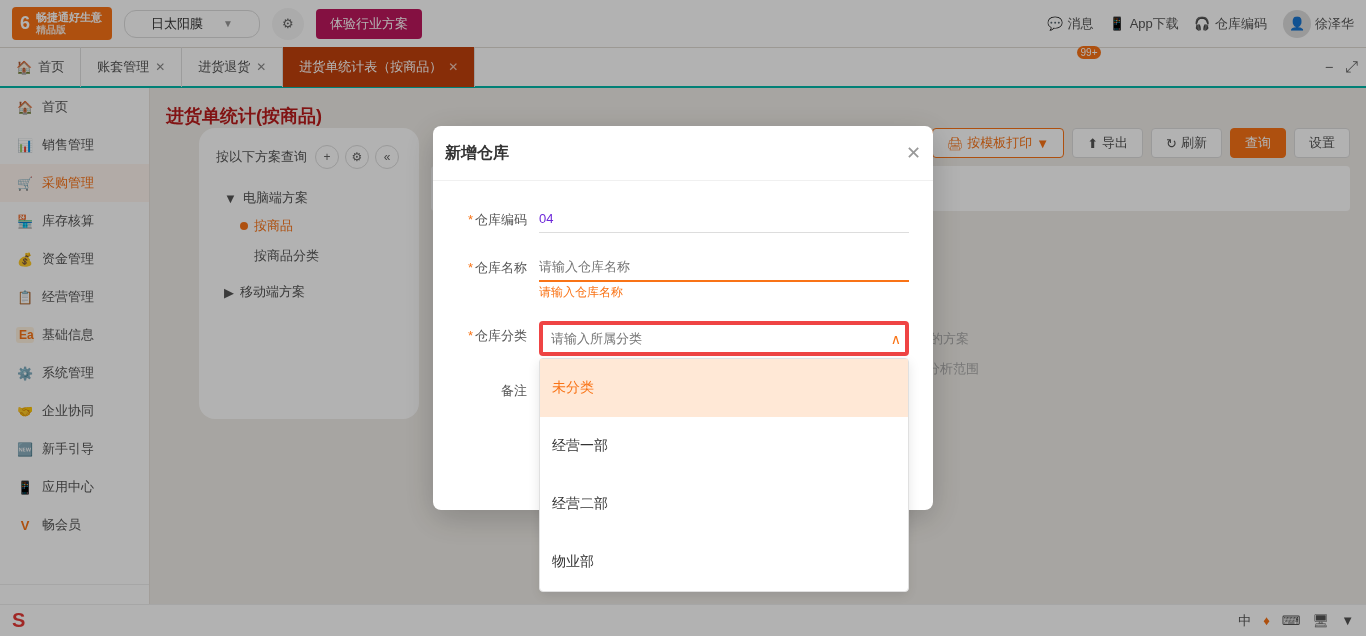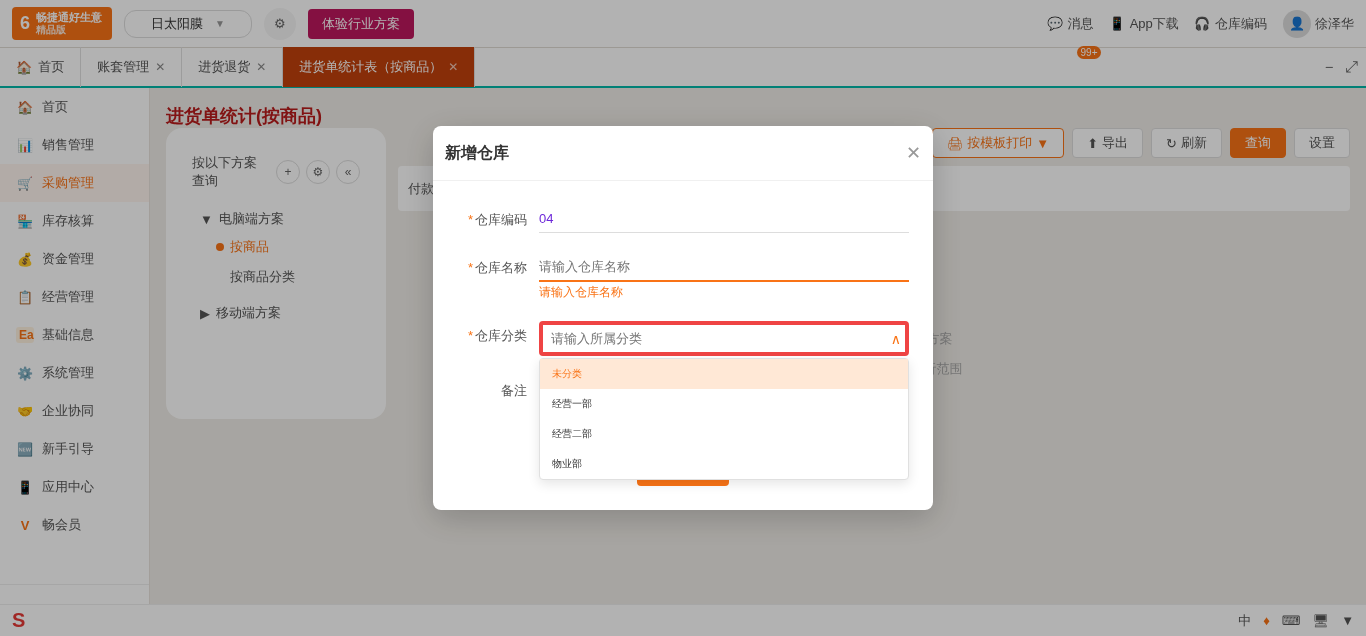--- a/index.html
+++ b/index.html
@@ -11,21 +11,21 @@
       background: #fff; border-bottom: 1px solid #e0dbd4; padding: 0 12px; gap: 12px;
     }
     .logo-area {
       display: flex; align-items: center; gap: 6px;
       background: #f97316; color: #fff; padding: 4px 8px; border-radius: 4px;
       font-weight: bold; font-size: 14px; min-width: 100px;
     }
     .logo-icon { font-size: 18px; }
     .logo-text { font-size: 11px; line-height: 1.2; }
     .store-selector {
-      display: flex; align-items: center; gap: 12px; padding: 4px 26px;
+      display: flex; align-items: center; gap: 20px; padding: 4px 26px;
       border: 1px solid #ddd; border-radius: 12px; cursor: pointer; min-width: 120px;
       background: #fff; color: #333;
     }
     .chevron-down { font-size: 10px; color: #999; }
     .gear-btn {
       width: 32px; height: 32px; border-radius: 50%; background: #f5f5f5;
       display: flex; align-items: center; justify-content: center; cursor: pointer; color: #666;
     }
     .experience-btn {
       background: #be185d; color: #fff; border: none; border-radius: 4px;
@@ -130,36 +130,36 @@
       color: #f97316; font-size: 14px; pointer-events: none;
     }
 
     
     .dropdown-list {
       position: absolute; top: 100%; left: 0; right: 0; background: #fff;
       border: 1px solid #e0e0e0; border-radius: 4px; z-index: 200;
       box-shadow: 0 4px 12px rgba(0,0,0,0.1); margin-top: 2px;
     }
     .dropdown-item {
-      padding: 8px 12px; cursor: pointer; color: #333; font-size: 10px;
+      padding: 20px 12px; cursor: pointer; color: #333; font-size: 14px;
     }
     .dropdown-item.selected { background: #ffe8d6; color: #f97316; }
 
     .modal-footer { display: flex; justify-content: center; gap: 12px; padding: 0 24px; margin-top: 16px; }
     .btn-save { background: #f97316; color: #fff; border: none; border-radius: 4px; padding: 8px 32px; cursor: pointer; font-size: 14px; }
 
     
     .bottom-bar { position: fixed; bottom: 0; left: 0; right: 0; height: 32px; background: #fff; border-top: 1px solid #eee; display: flex; align-items: center; justify-content: flex-end; padding: 0 12px; gap: 12px; z-index: 50; }
 
     
     .empty-state { display: flex; flex-direction: column; align-items: center; justify-content: center; height: 200px; color: #aaa; gap: 12px; }
     .empty-hint { display: flex; align-items: center; gap: 6px; }
 
     .content-split { display: flex; gap: 12px; }
-    .left-panel { width: 220px; min-width:220px; background:#fff; border-radius:16px; padding:26px; }
+    .left-panel { width: 220px; min-width:220px; background:#fff; border-radius:16px; padding:17px;margin-left:33px; }
     .right-panel { flex:1; }
   </style>
 </head>
 <body>
 
 <div class="top-bar">
   <div class="logo-area">
     <span class="logo-icon">6</span>
     <div class="logo-text">
       <div>畅捷通好生意</div>

